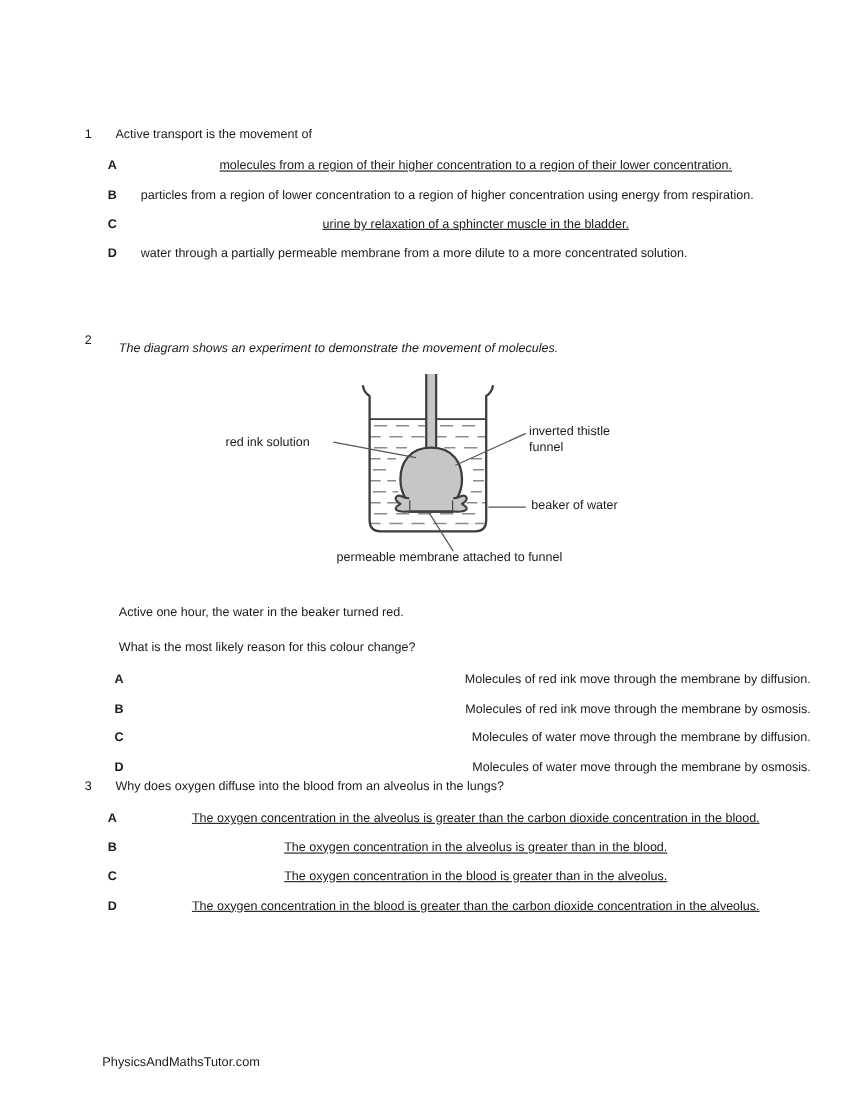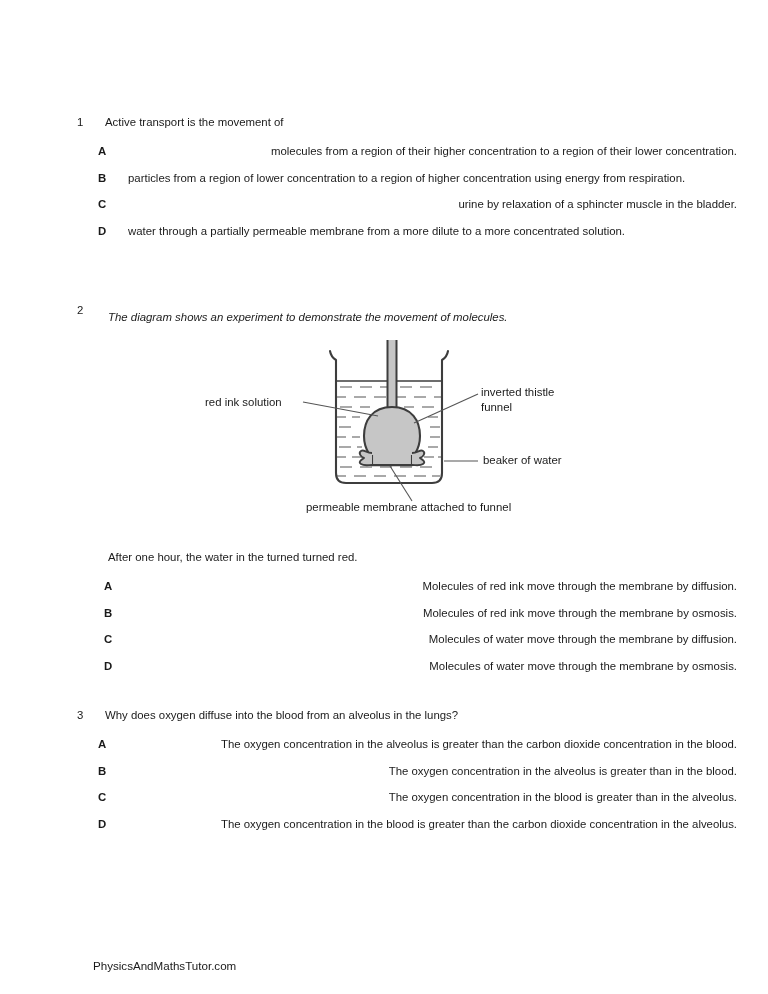--- a/index.html
+++ b/index.html
@@ -72,21 +72,21 @@
   }
   .opt-text {
     display: block;
     margin-left: 51px;
     font-size: 11.4px;
     line-height: 15.5px;
     text-align: justify;
     text-justify: inter-word;
     padding-right: 0px;
   }
-  .opt-text.nowrapjust { text-align: right; }
+  .opt-text.nowrapjust { text-align: center; text-decoration: underline; }
 
   
   .options.wide .opt-letter { left: 27px; }
   .options.wide .opt-text { margin-left: 59px; text-align: right; }
 
   
   #q1 { top: 115px; }
 
   
   #q2 { top: 310px; }
@@ -268,21 +268,22 @@
       <span class="dlabel" style="left:205px; top:62px;">red ink solution</span>
 
       <span class="dlabel" style="left:481px; top:52px;text-align:center;">inverted thistle</span>
       <span class="dlabel" style="left:481px; top:67px;">funnel</span>
 
       <span class="dlabel" style="left:483px; top:120px;">beaker of water</span>
 
       <span class="dlabel" style="left:306px; top:167px;">permeable membrane attached to funnel</span>
     </div>
 
-    <div class="stem stem-line">After one hour, the water in the turned turned red.</div>
+    <div class="stem stem-line">Active one hour, the water in the beaker turned red.</div>
+    <div class="stem stem-line">What is the most likely reason for this colour change?</div>
 
     <div class="options wide">
       <div class="option">
         <span class="opt-letter">A</span>
         <span class="opt-text">Molecules of red ink move through the membrane by diffusion.</span>
       </div>
       <div class="option">
         <span class="opt-letter">B</span>
         <span class="opt-text">Molecules of red ink move through the membrane by osmosis.</span>
       </div>

